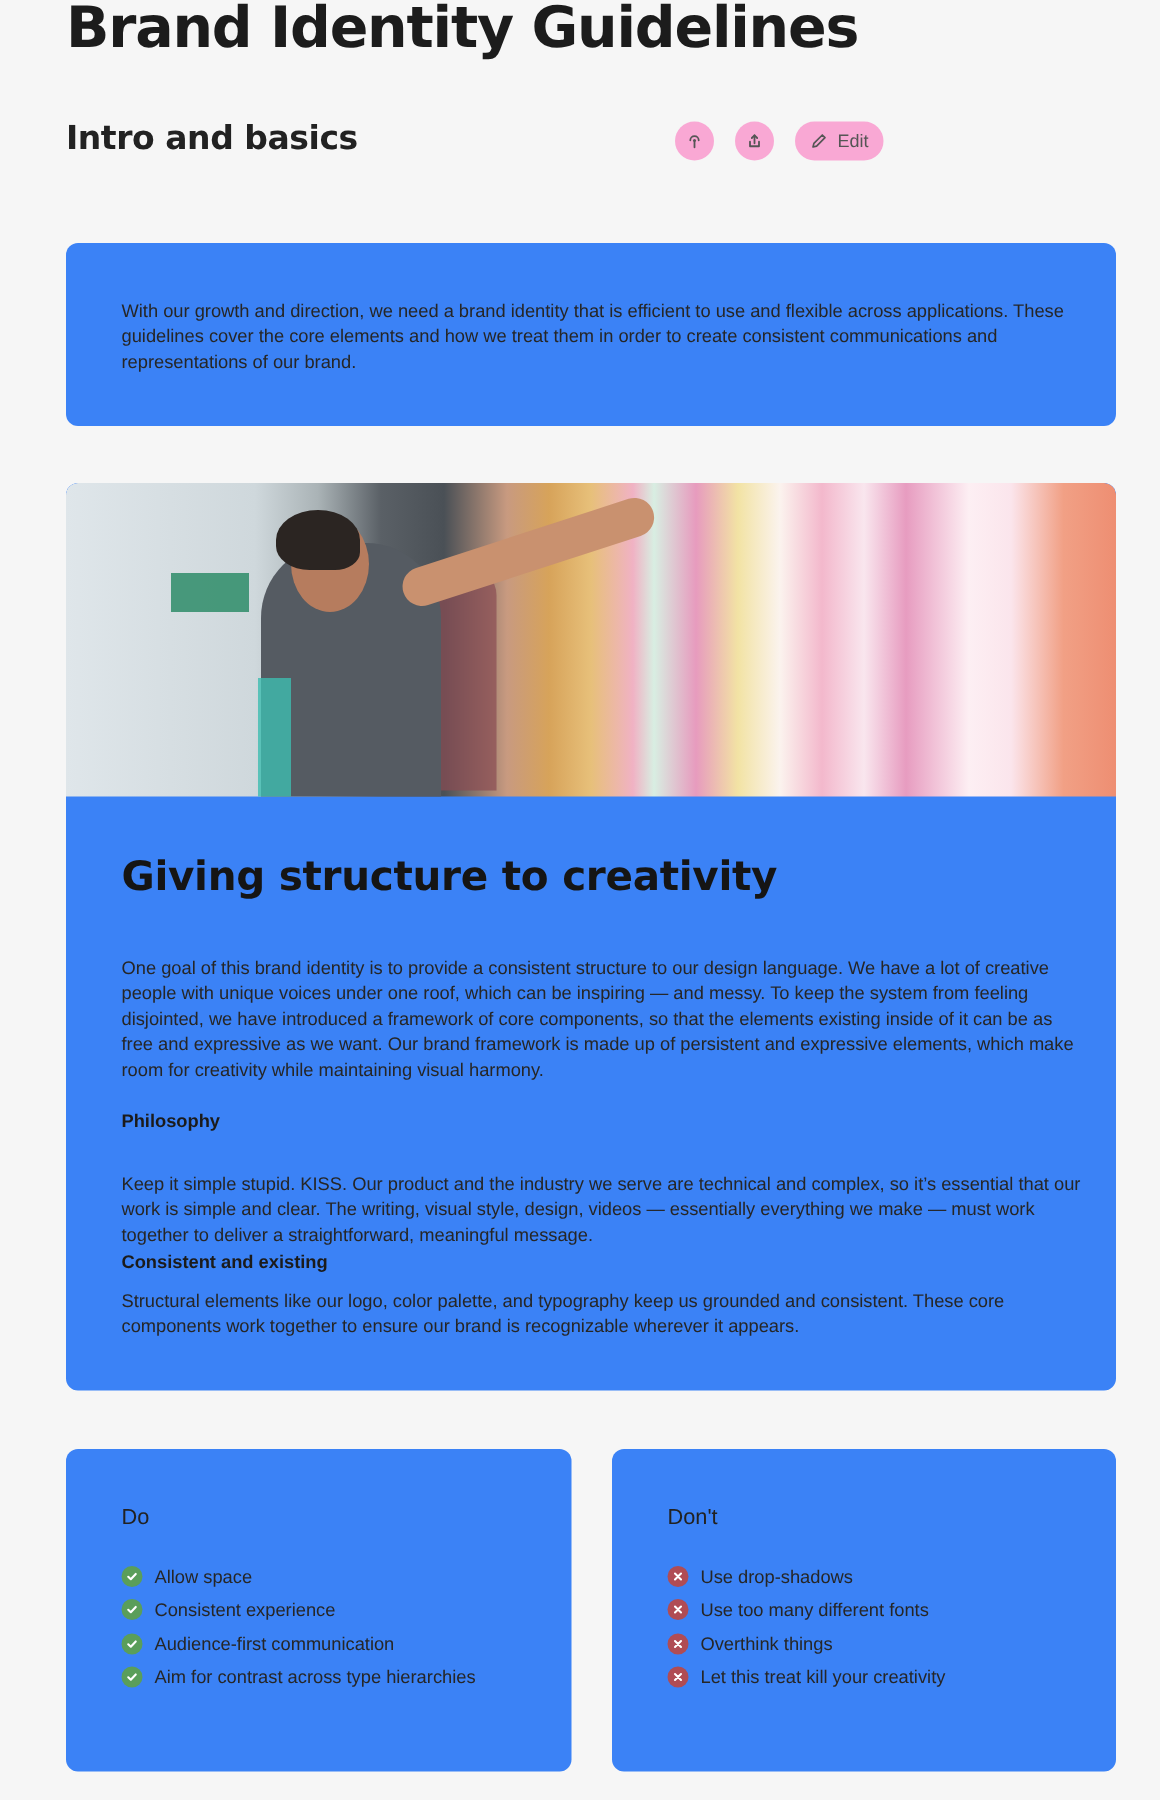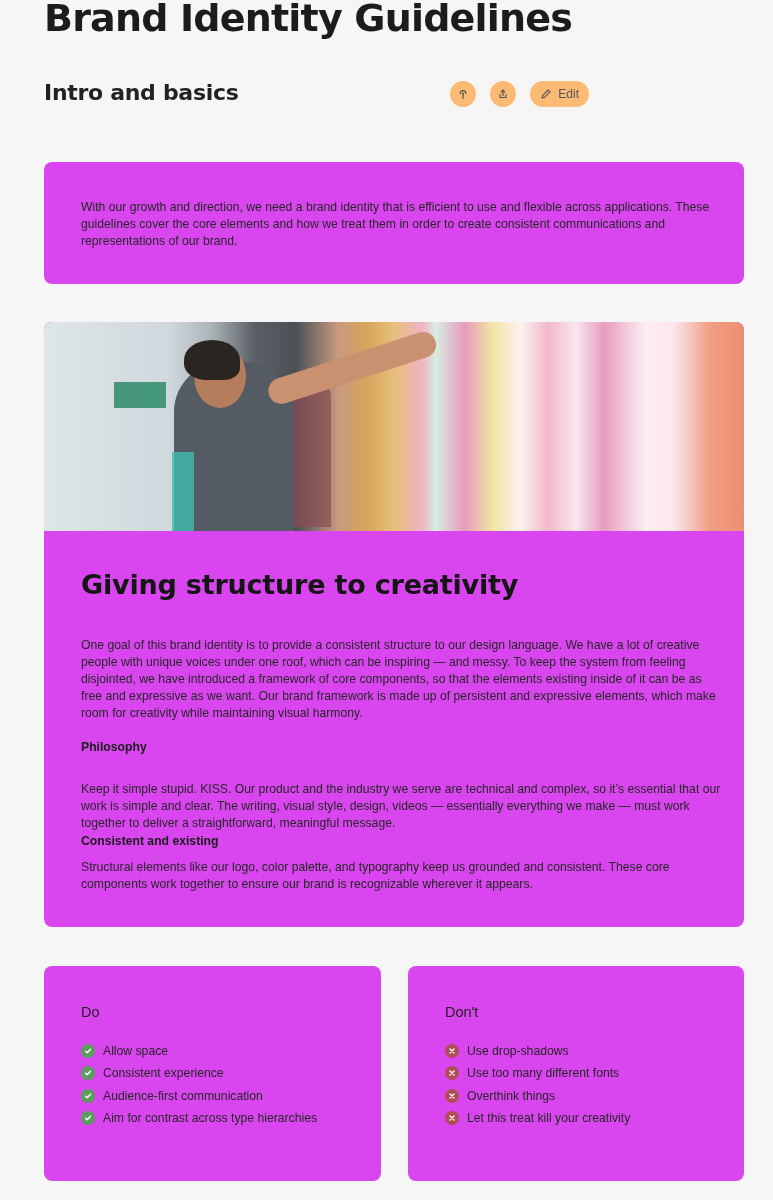--- a/index.html
+++ b/index.html
@@ -19,28 +19,28 @@
     }
     .section-title {
       position: absolute; left: 44px; top: 80px;
       font-family: "DejaVu Sans", sans-serif;
       font-size: 22px; font-weight: bold; letter-spacing: -0.3px;
       color: #222; white-space: nowrap;
     }
     .toolbar { position: absolute; top: 81px; right: 28px; display: flex; gap: 14px; align-items: center; }
     .tool-btn {
       height: 26px; min-width: 26px; border-radius: 13px;
-      background: #fdba74; display: flex; align-items: center; justify-content: center;
+      background: #f9a8d4; display: flex; align-items: center; justify-content: center;
       cursor: pointer; color: #555; font-size: 12px; padding: 0 6px;
     }
     .tool-btn.edit { padding: 0 10px; gap: 6px; }
     .tool-btn svg { width: 12px; height: 12px; }
 
     .card {
-      position: absolute; background: #d946ef; border-radius: 8px;
+      position: absolute; background: #3b82f6; border-radius: 8px;
     }
     .intro-card { left: 44px; top: 162px; width: 700px; height: 122px; }
     .intro-text {
       position: absolute; left: 37px; top: 37px; width: 640px;
       font-size: 12.2px; line-height: 17px; color: #262626;
     }
 
     .main-card { left: 44px; top: 322px; width: 700px; height: 605px; overflow: hidden; }
     .hero {
       position: absolute; left: 0; top: 0; width: 700px; height: 209px;

